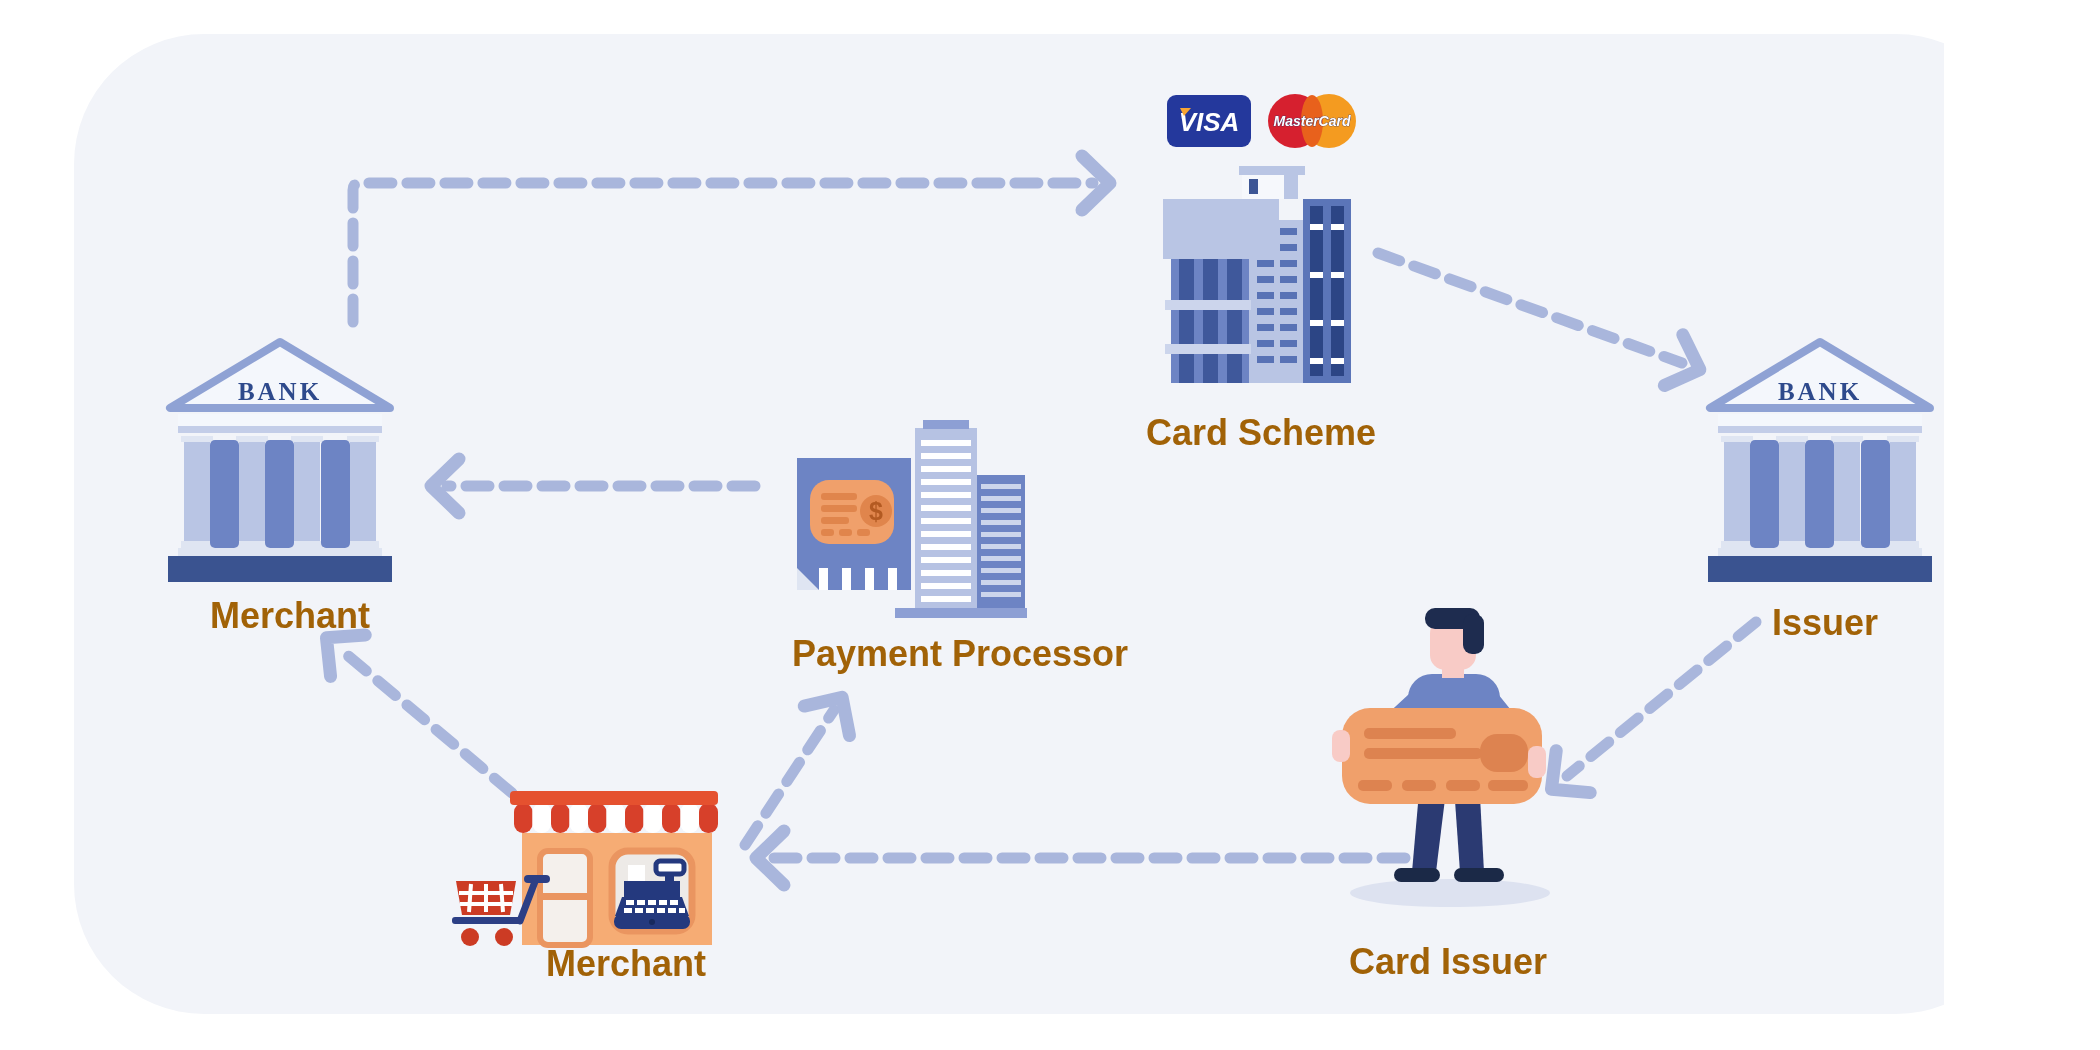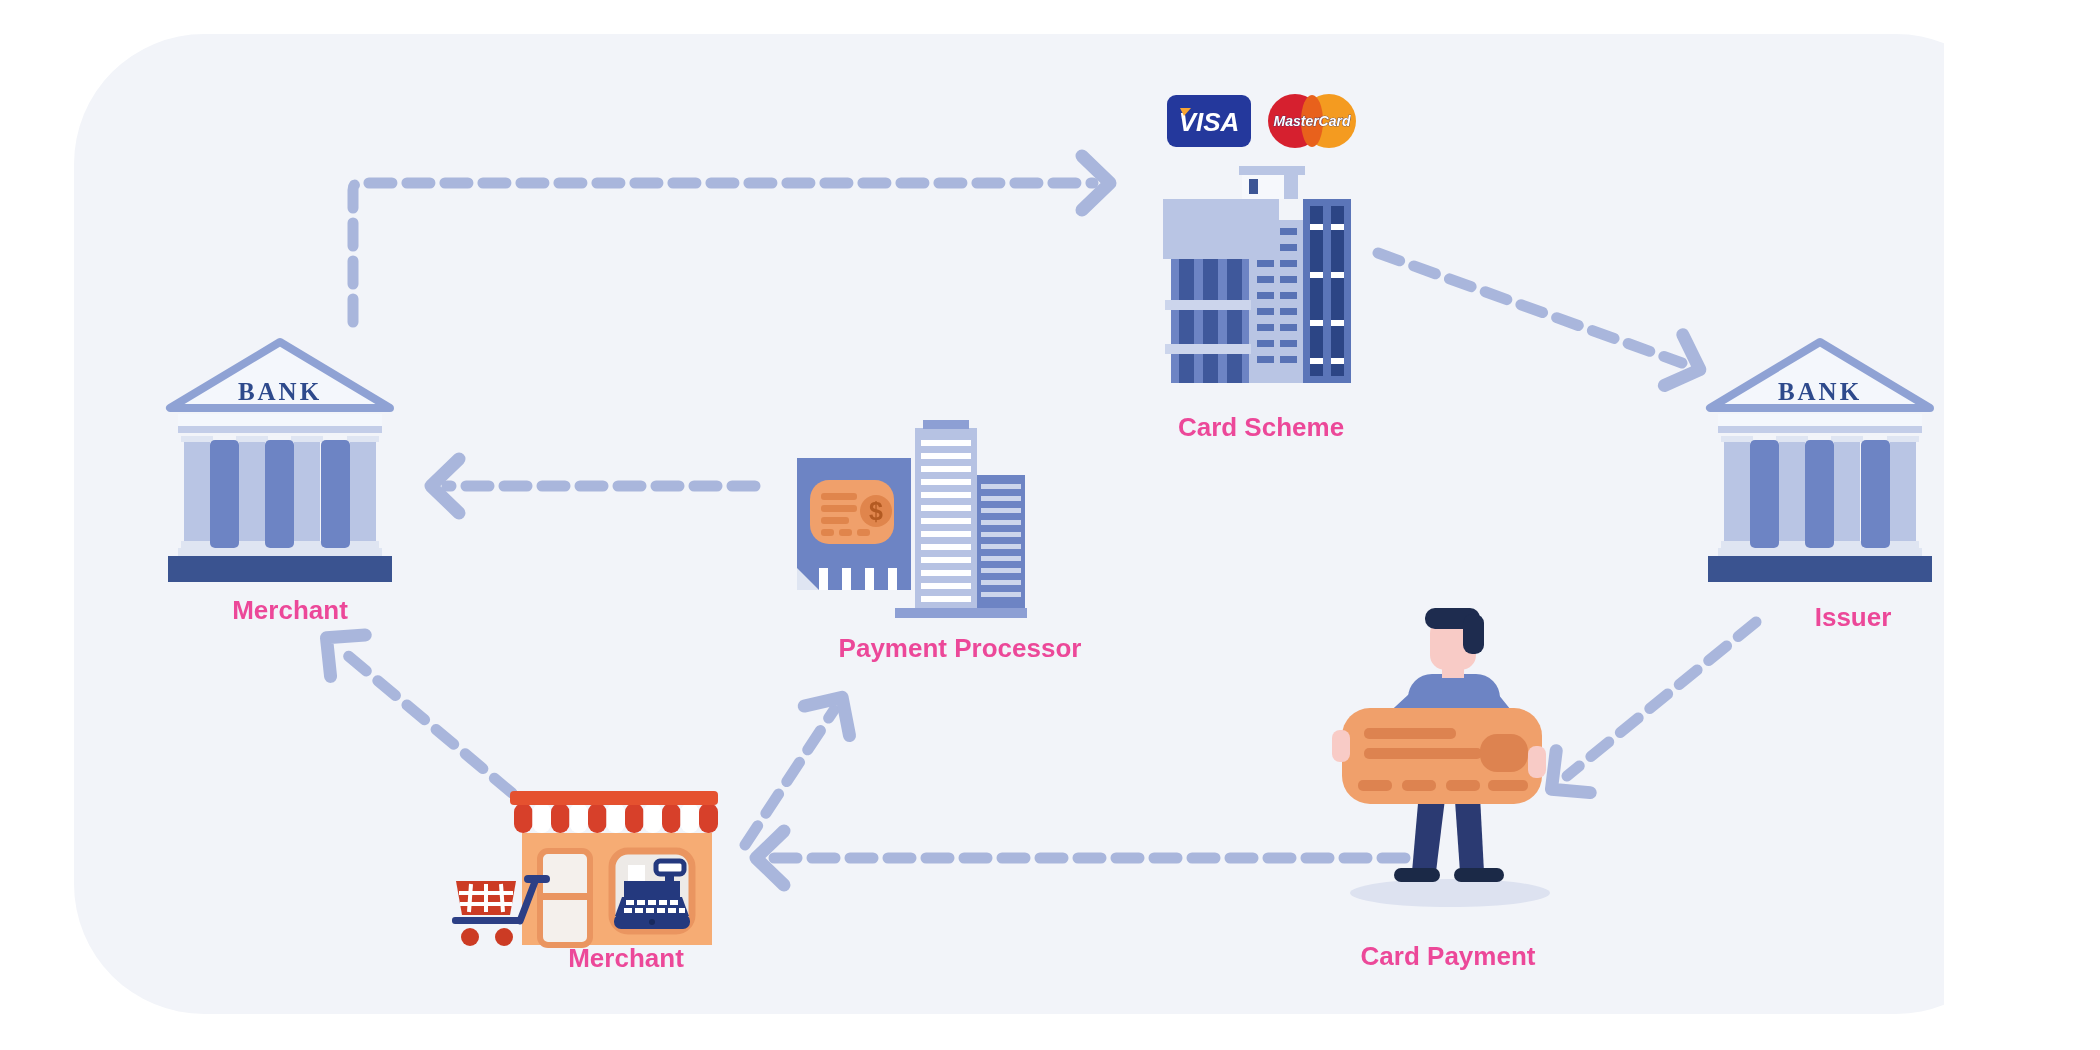--- a/index.html
+++ b/index.html
@@ -8,21 +8,21 @@
     font-family:"Liberation Sans",sans-serif;overflow:hidden;
   }
   .panel{
     position:absolute;left:74px;top:34px;width:1952px;height:980px;
     background:#f2f4f9;border-radius:130px;
   }
   .layer{position:absolute;left:0;top:0;width:2100px;height:1050px;}
   .node{position:absolute;}
   .node-label{
     position:absolute;transform:translateX(-50%);white-space:nowrap;
-    font-weight:bold;font-size:26px;color:#ec4899;letter-spacing:0px;
+    font-weight:bold;font-size:36px;color:#a16207;letter-spacing:0px;
   }
 </style>
 </head>
 <body>
 
 <div class="canvas">
 
   <div class="panel"></div>
 
   <svg class="layer" viewBox="0 0 2100 1050">
@@ -173,21 +173,21 @@
       </g>
       <g fill="#6d84c4">
         <rect x="50" y="104" width="29" height="108" rx="5"></rect>
         <rect x="105" y="104" width="29" height="108" rx="5"></rect>
         <rect x="161" y="104" width="29" height="108" rx="5"></rect>
       </g>
       <rect x="18" y="212" width="204" height="8" fill="#dfe5f2"></rect>
       <rect x="8" y="220" width="224" height="26" fill="#3a5390"></rect>
     </svg>
   </div>
-  <div class="node-label" style="left:1825px;top:602px;margin-left:28px;">Issuer</div>
+  <div class="node-label" style="left:1825px;top:602px;">Issuer</div>
 
   <div class="node" style="left:795px;top:420px;">
     <svg width="232" height="200" viewBox="0 0 232 200">
       <rect x="120" y="8" width="62" height="182" fill="#b6c2e3"></rect>
       <rect x="128" y="0" width="46" height="9" fill="#8d9fd4"></rect>
       <g fill="#ffffff">
         <rect x="126" y="20" width="50" height="6"></rect>
           <rect x="126" y="33" width="50" height="6"></rect>
         <rect x="126" y="46" width="50" height="6"></rect>
           <rect x="126" y="59" width="50" height="6"></rect>
@@ -326,15 +326,15 @@
           <rect x="30" y="182" width="34" height="11" rx="5"></rect>
           <rect x="74" y="182" width="34" height="11" rx="5"></rect>
           <rect x="118" y="182" width="34" height="11" rx="5"></rect>
           <rect x="160" y="182" width="40" height="11" rx="5"></rect>
         </g>
       </g>
       <rect x="4" y="132" width="18" height="32" rx="8" fill="#f8cbc6"></rect>
       <rect x="200" y="148" width="18" height="32" rx="8" fill="#f8cbc6"></rect>
     </svg>
   </div>
-  <div class="node-label" style="left:1448px;top:941px;">Card Payment</div>
+  <div class="node-label" style="left:1448px;top:941px;">Card Issuer</div>
 
 </div>
 
 </body></html>

